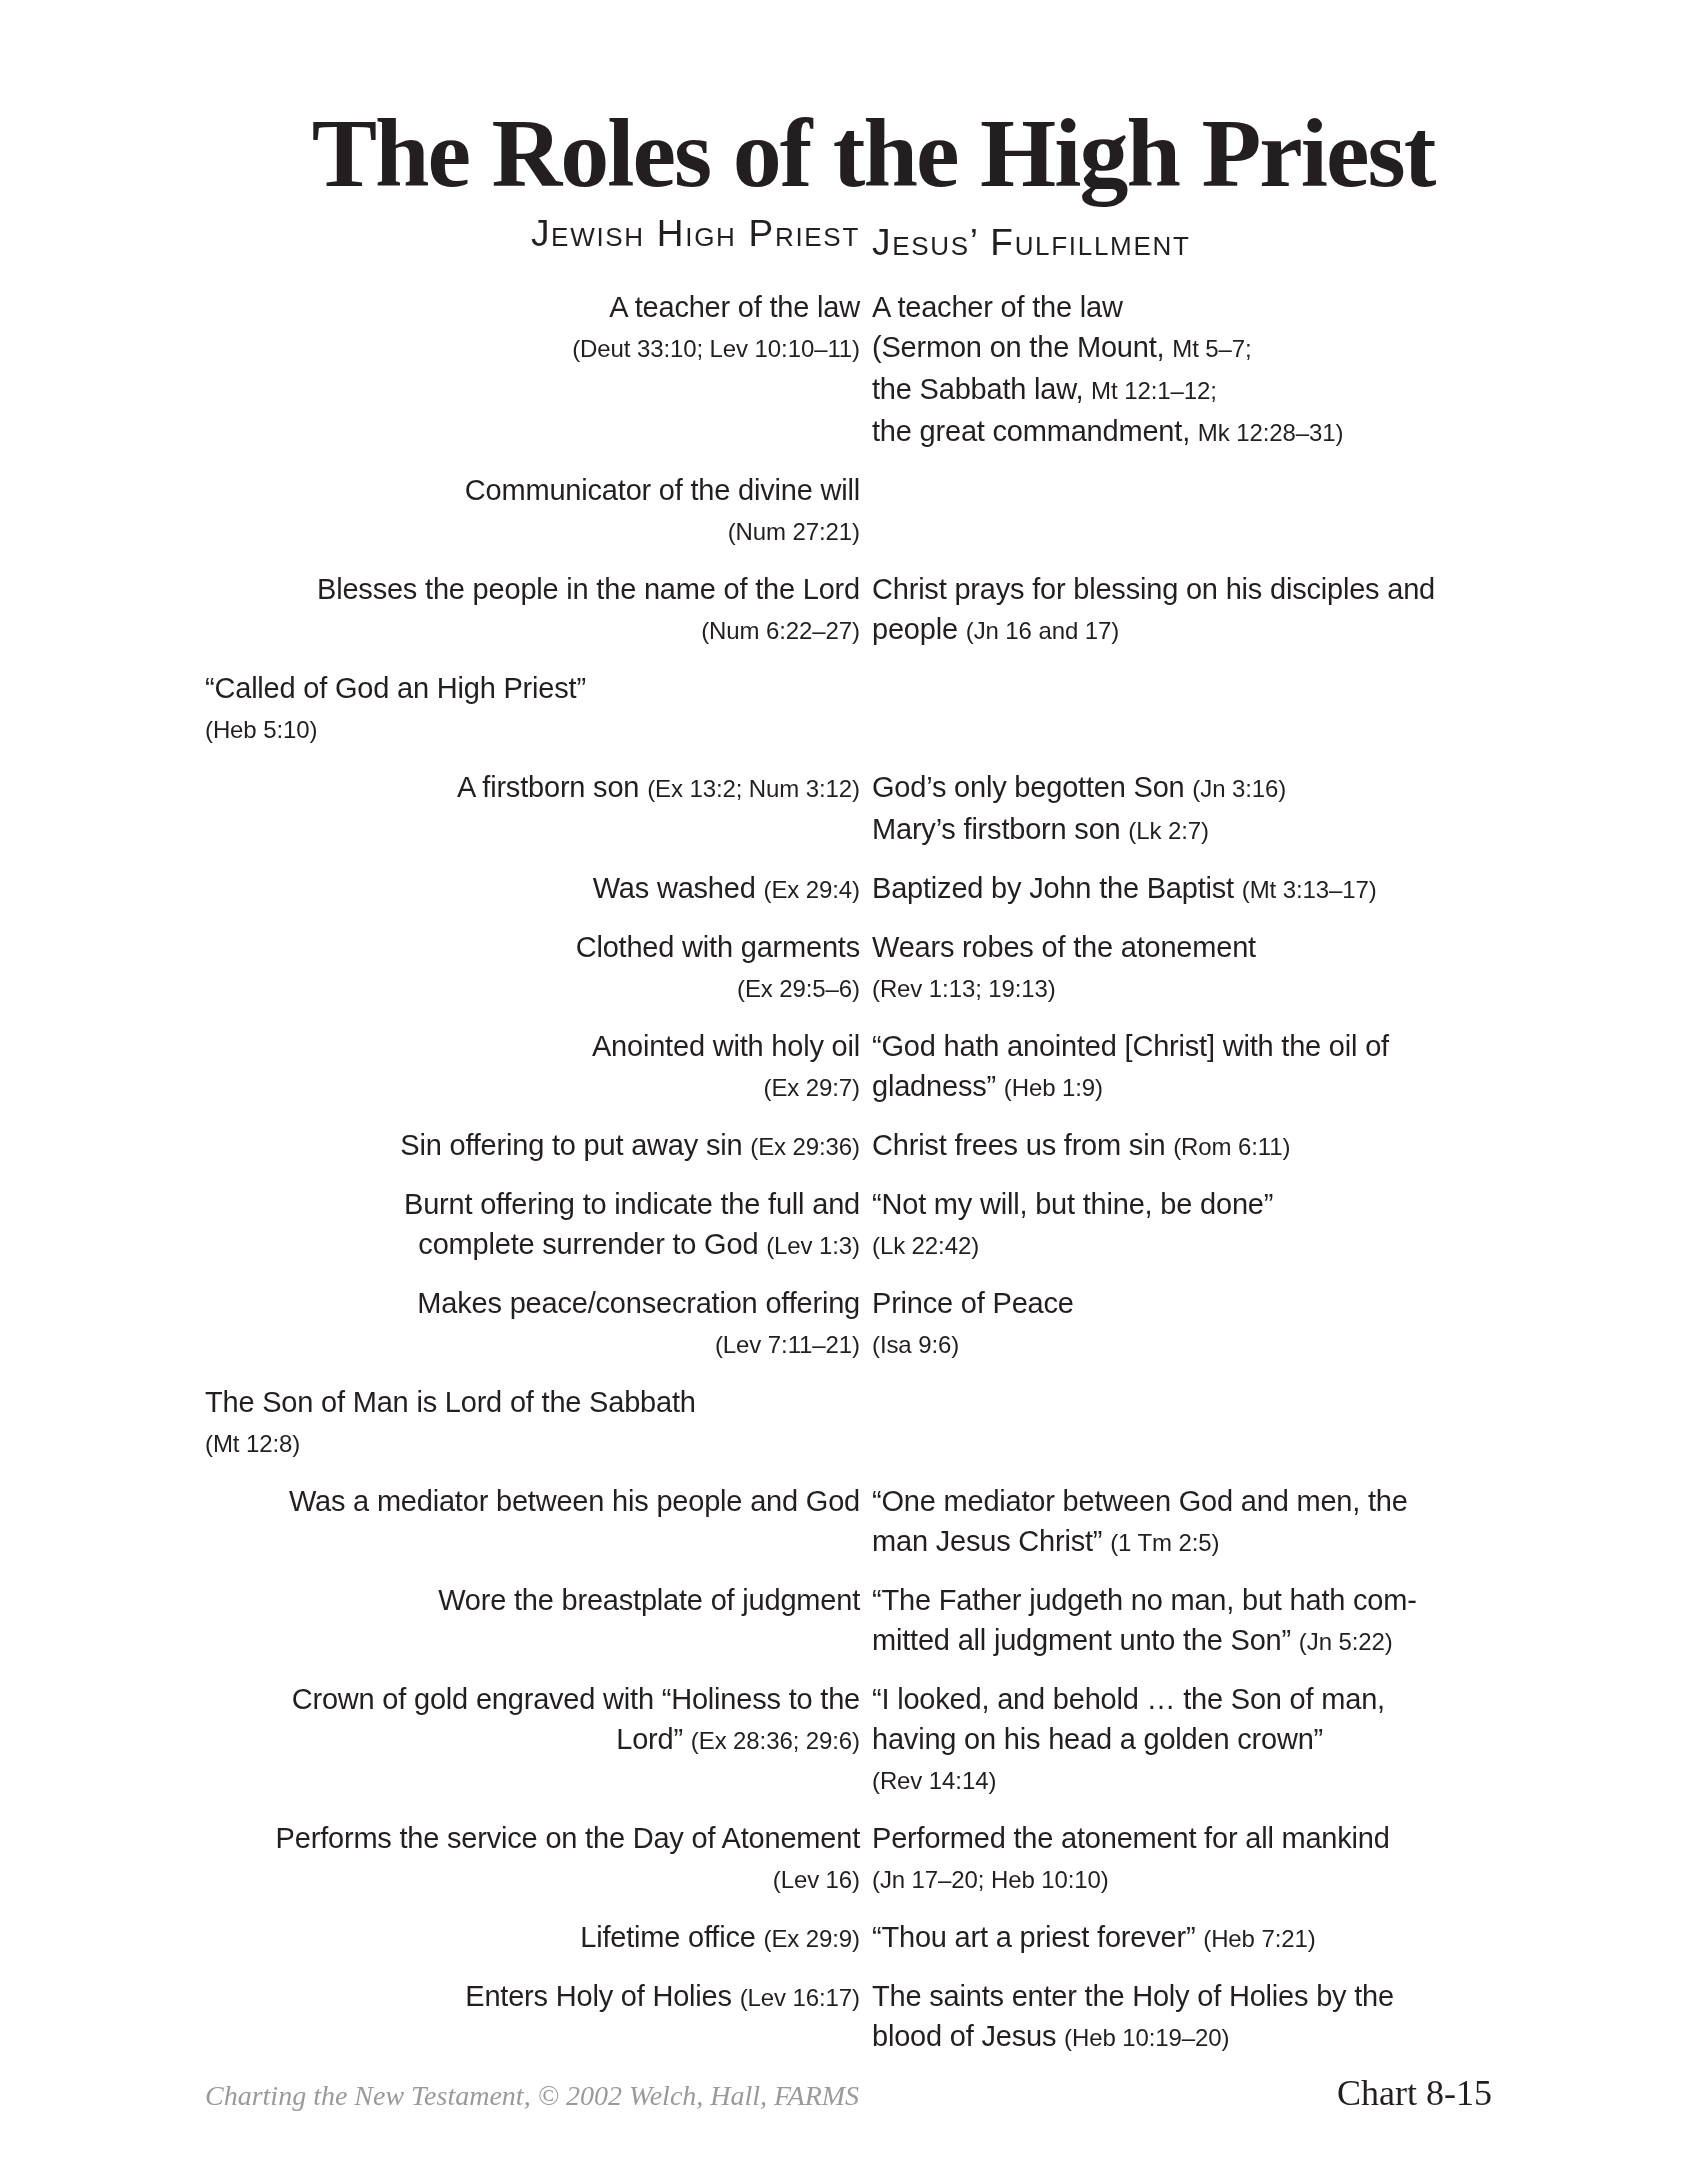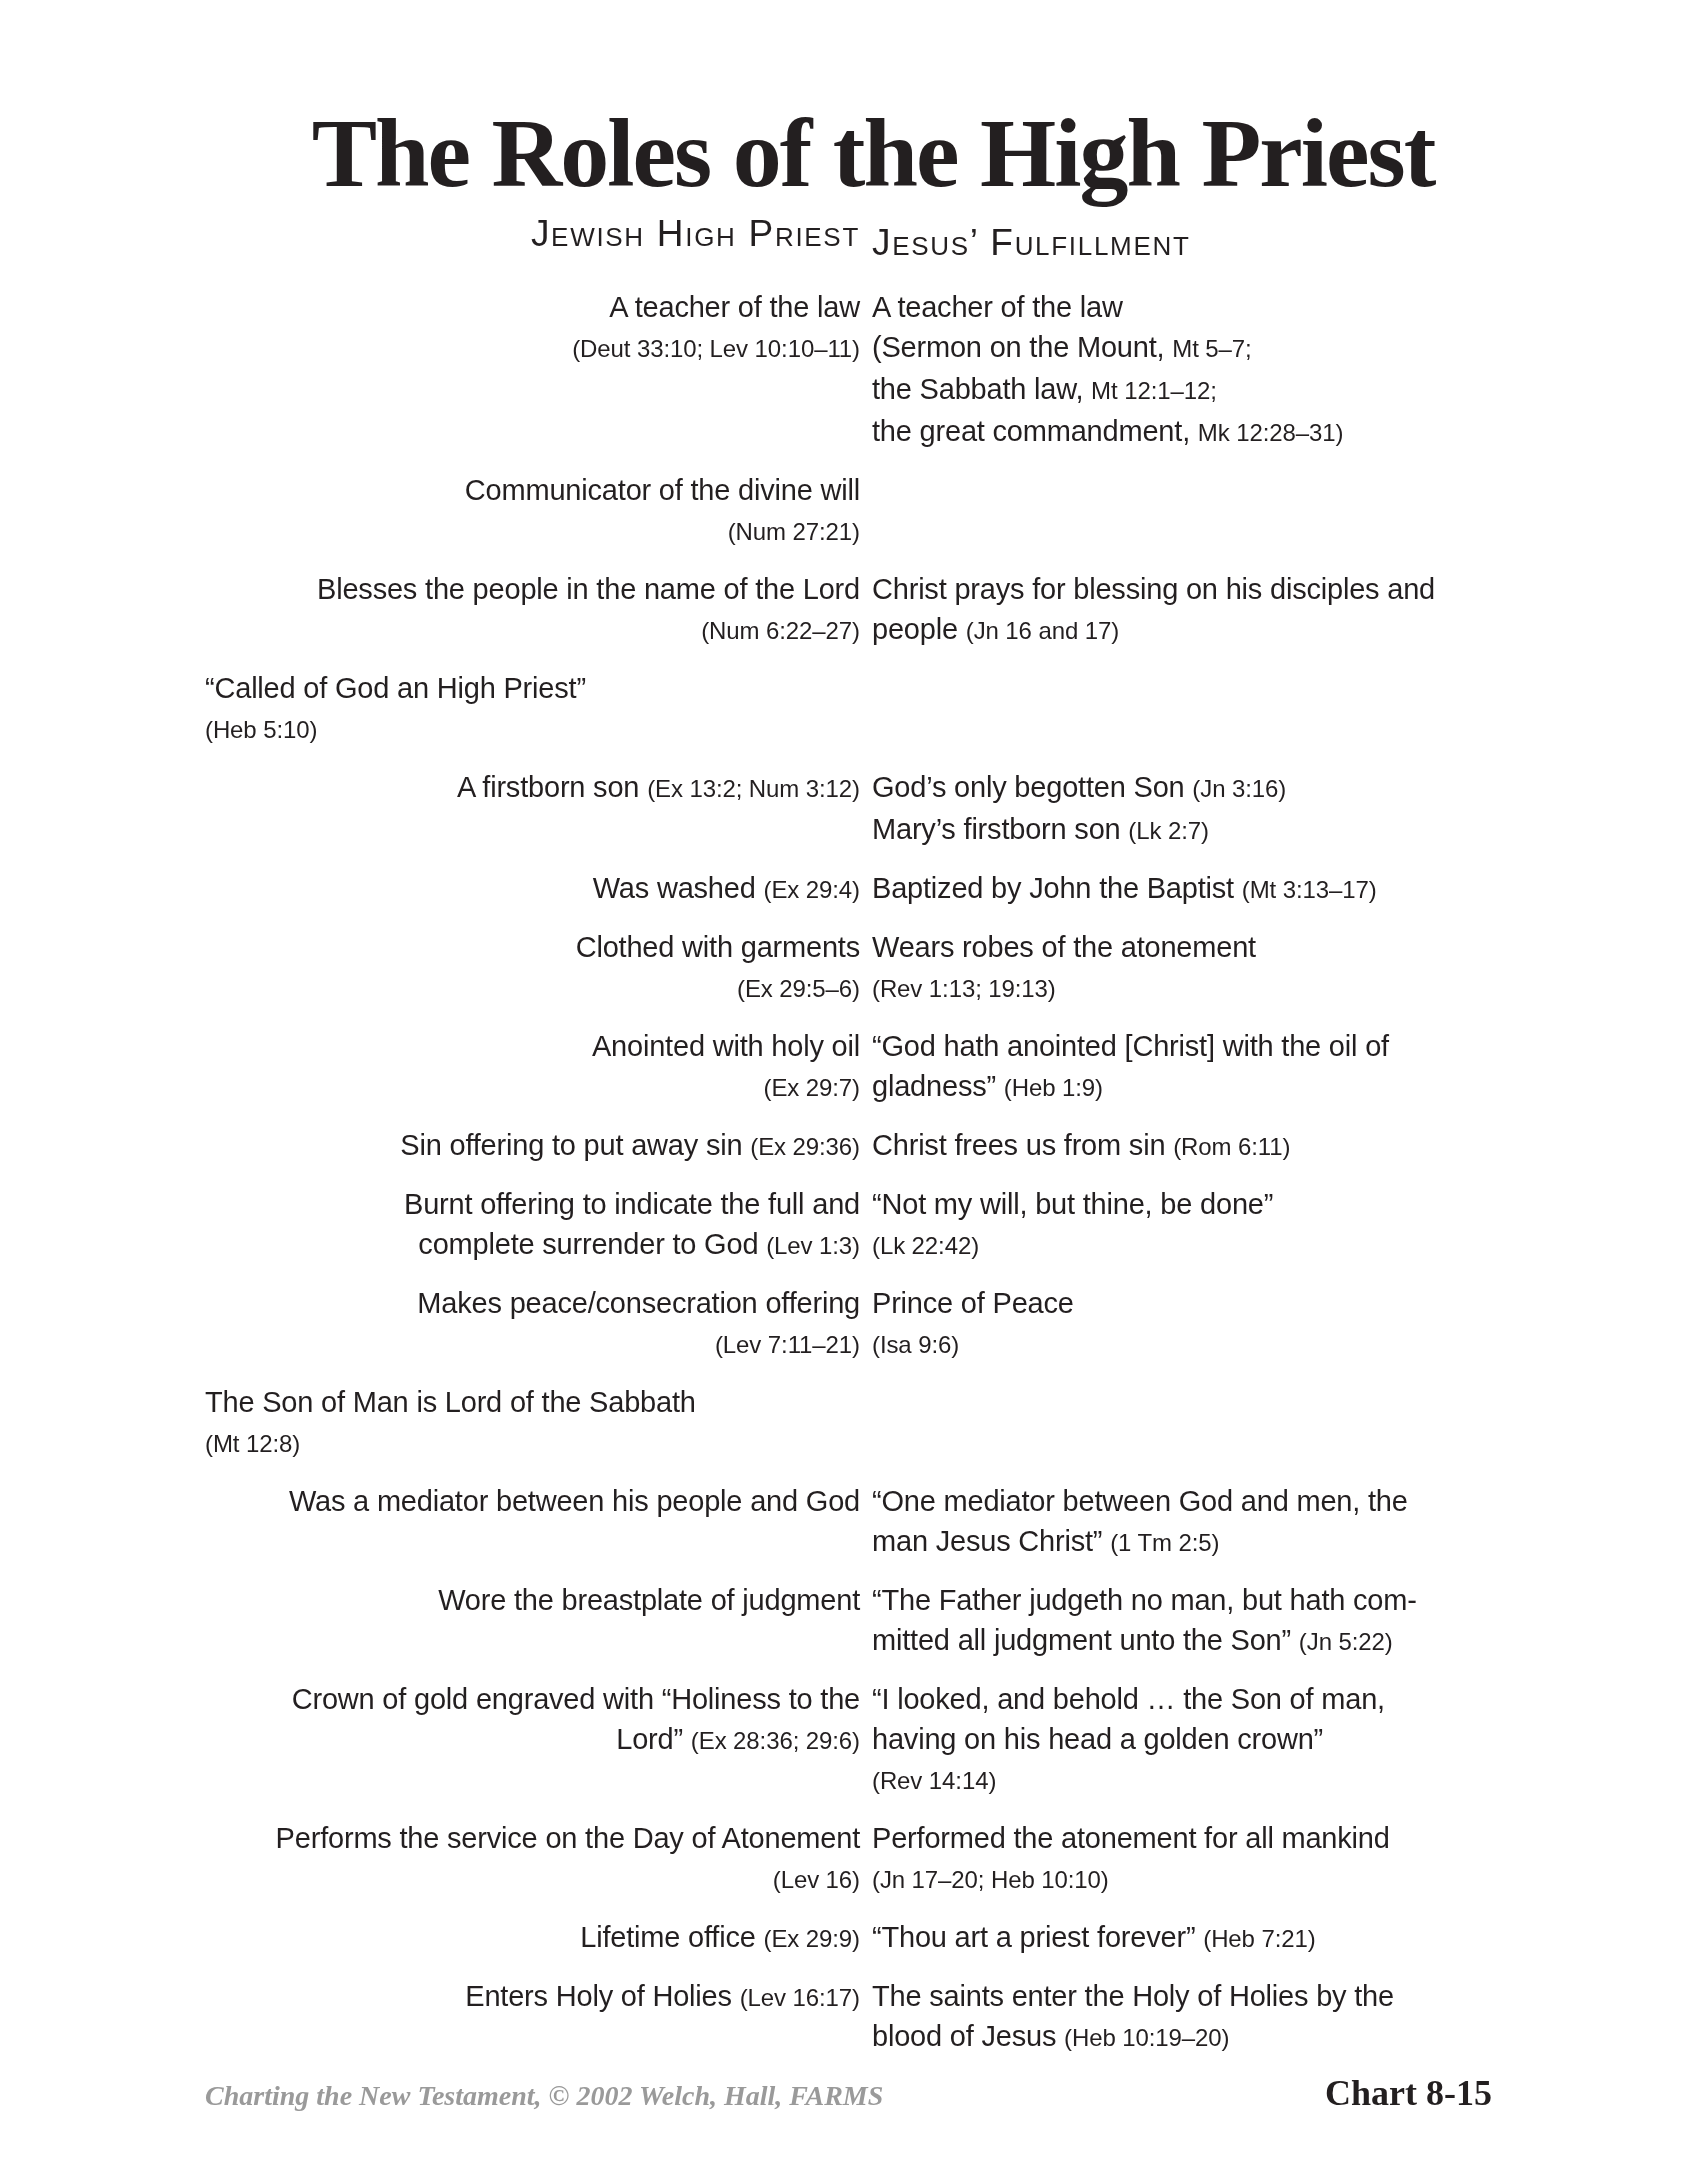--- a/index.html
+++ b/index.html
@@ -65,21 +65,20 @@
     letter-spacing:-0.1px;
   }
   .footer{
     position:absolute;
     top:2072px;
     left:205px;
     width:1287px;
     display:flex;
     justify-content:space-between;
     align-items:baseline;
-    font-weight:bold;
   }
   .footer-credit{
     font-family:"Liberation Serif", serif;
     font-style:italic;
     font-size:28px;
     color:#9a9a9a;
   }
   .footer-chart{
     font-family:"Liberation Serif", serif;
     font-size:36px;

